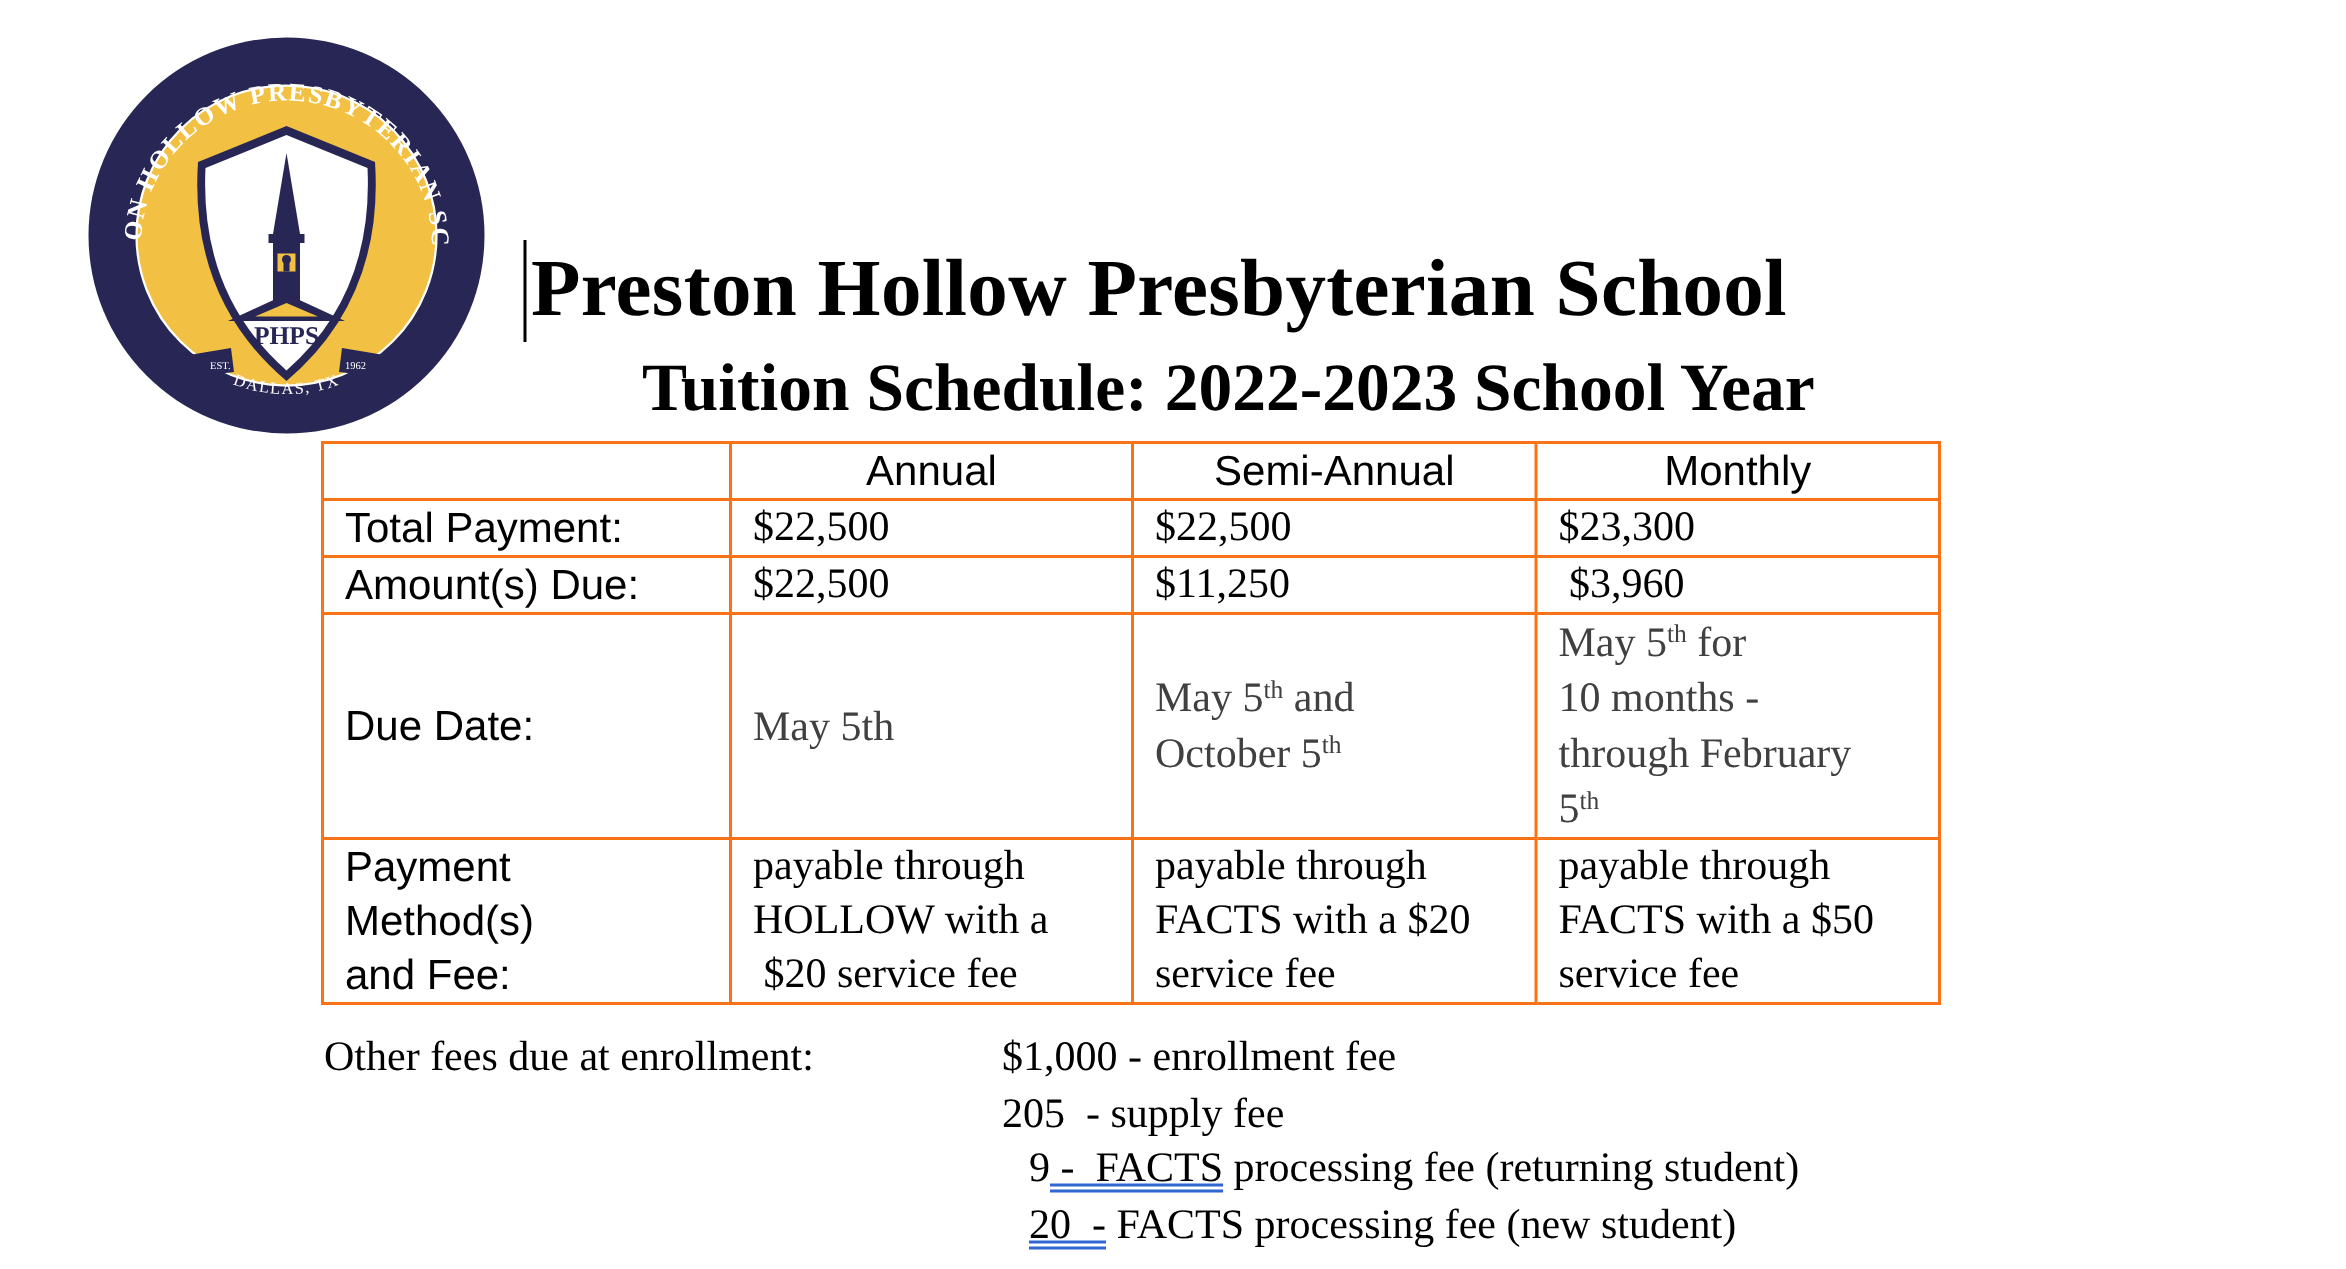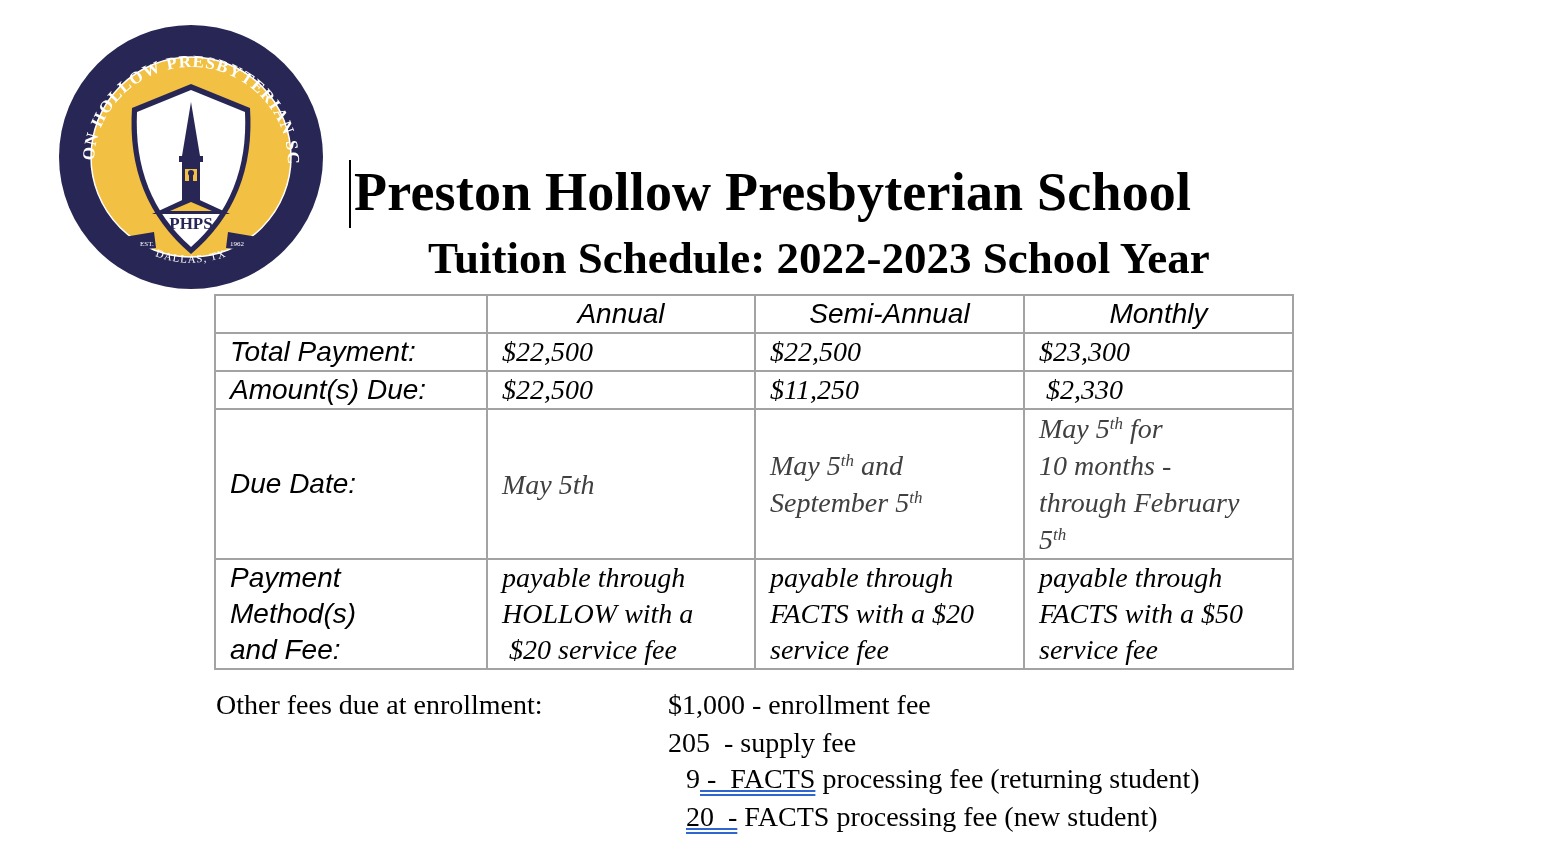--- a/index.html
+++ b/index.html
@@ -2,21 +2,21 @@
 <html><head>
 <meta charset="utf-8">
 <style>
   html, body { margin:0; padding:0; background:#ffffff; }
   body { width:1564px; height:846px; position:relative; overflow:hidden; font-family:"Liberation Serif", serif; color:#000; }
   .logo { position:absolute; left:58px; top:24px; width:266px; height:266px; }
   .cursor { position:absolute; left:349px; top:160px; width:2px; height:68px; background:#000; }
   .title1 { position:absolute; left:354px; top:160px; font-size:54px; font-weight:bold; letter-spacing:0.2px; line-height:64px; white-space:nowrap; }
   .title2 { position:absolute; left:428px; top:230px; font-size:45px; font-weight:bold; line-height:56px; white-space:nowrap; }
   table.tuition { position:absolute; left:214px; top:294px; border-collapse:collapse; }
-  table.tuition td { border:2px solid #a3a3a3; padding:0 0 0 14px; vertical-align:top;font-style:italic; }
+  table.tuition td { border:2px solid #f97316; padding:0 0 0 14px; vertical-align:top; }
   .c0 { width:270px; } .c1 { width:266px; } .c2 { width:267px; } .c3 { width:267px; }
   .hdr { font-family:"Liberation Sans", sans-serif; font-size:28px; text-align:center; padding:0 !important; line-height:36px; height:36px; }
   .lbl { font-family:"Liberation Sans", sans-serif; font-size:28px; line-height:36px; }
   .val { font-size:28px; line-height:36px;margin-top:12px; }
   .red { color:#404040; font-size:28px; line-height:37px; }
   .mid { vertical-align:middle !important; }
   sup { font-size:17px; vertical-align:9px; line-height:0; }
   .fees { position:absolute; left:216px; top:686px; font-size:28px; line-height:37px; white-space:pre; }
   .fee-line { position:absolute; white-space:pre; font-size:28px; line-height:37px; }
   .dbl { text-decoration:underline; text-decoration-style:double; text-decoration-color:#2f66d0;margin-top:36px; }
@@ -75,28 +75,28 @@
   <tr style="height:38px">
     <td class="lbl">Total Payment:</td>
     <td class="val">$22,500</td>
     <td class="val">$22,500</td>
     <td class="val">$23,300</td>
   </tr>
   <tr style="height:38px">
     <td class="lbl">Amount(s) Due:</td>
     <td class="val">$22,500</td>
     <td class="val">$11,250</td>
-    <td class="val" style="white-space:pre"> $2,330</td>
+    <td class="val" style="white-space:pre"> $3,960</td>
   </tr>
   <tr style="height:148px">
     <td class="lbl mid">Due Date:</td>
     <td class="red mid">May 5th</td>
     <td class="red mid">
       <span>May 5</span><sup>th</sup><span> and</span><br>
-      <span>September 5</span><sup>th</sup>
+      <span>October 5</span><sup>th</sup>
     </td>
     <td class="red">
       <span>May 5</span><sup>th</sup><span> for</span><br>
       <span>10 months -</span><br>
       <span>through February</span><br>
       <span>5</span><sup>th</sup>
     </td>
   </tr>
   <tr style="height:108px">
     <td class="lbl">

